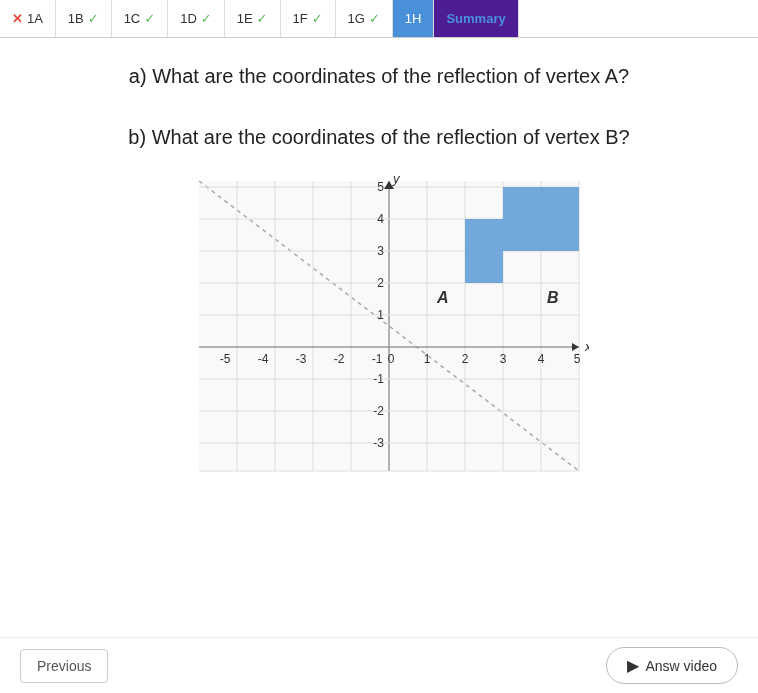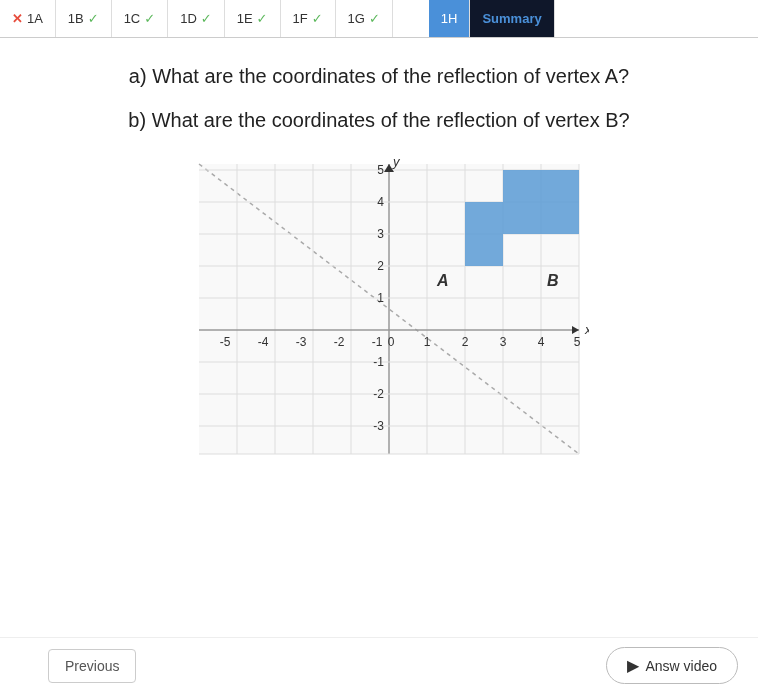--- a/index.html
+++ b/index.html
@@ -35,36 +35,35 @@
       color: #333;
     }
     .nav-tab.completed {
       background: #fff;
       color: #333;
       align-items: center;
     }
     .nav-tab.current {
       background: #4a90d9;
       color: #fff;
-      margin-left: 36px;
     }
     .nav-tab.summary {
-      background: #0f172a;
+      background: #4c1d95;
       color: #4a90d9;
       font-weight: 600;
     }
 
     
     .main-content {
       padding: 24px 32px 16px 32px;
     }
     .question-text {
       font-size: 20px;
       color: #222;
-      margin-bottom: 16px;
+      margin-bottom: 33px;
       text-align: center;
       line-height: 1.4;
     }
     .question-text-left {
       font-size: 20px;
       color: #222;
       margin-bottom: 20px;
       text-align: center;
       line-height: 1.4;
     }
@@ -91,21 +90,20 @@
       border-top: 1px solid #eee;
     }
     .prev-btn {
       background: #fff;
       border: 1px solid #ccc;
       border-radius: 4px;
       padding: 8px 16px;
       font-size: 14px;
       cursor: pointer;
       color: #555;
-      margin-left: 28px;
     }
     .watch-video-btn {
       display: flex;
       align-items: center;
       gap: 6px;
       background: #fff;
       border: 1px solid #bbb;
       border-radius: 20px;
       padding: 8px 20px;
       font-size: 14px;

